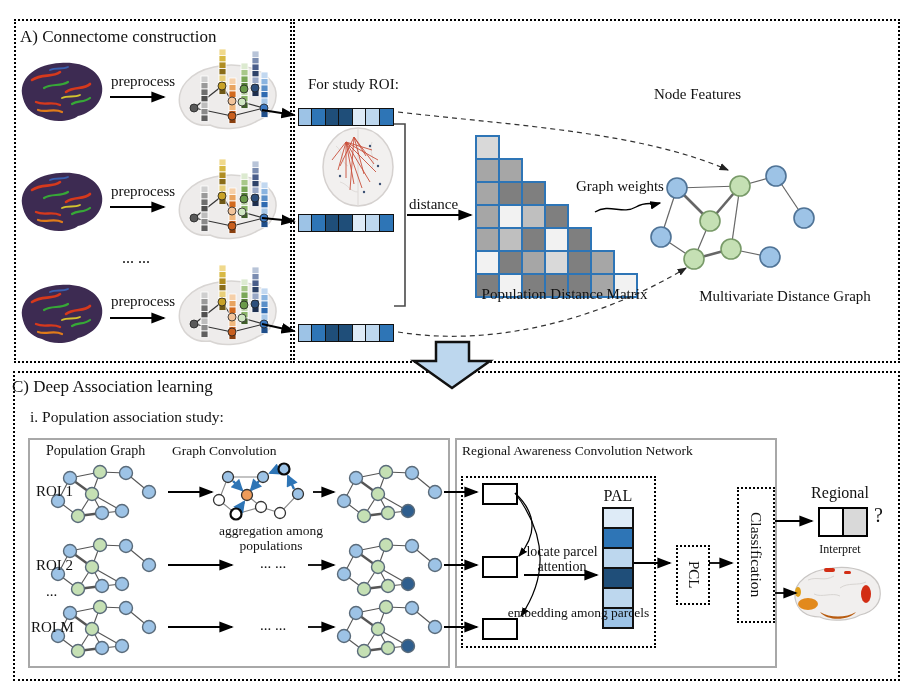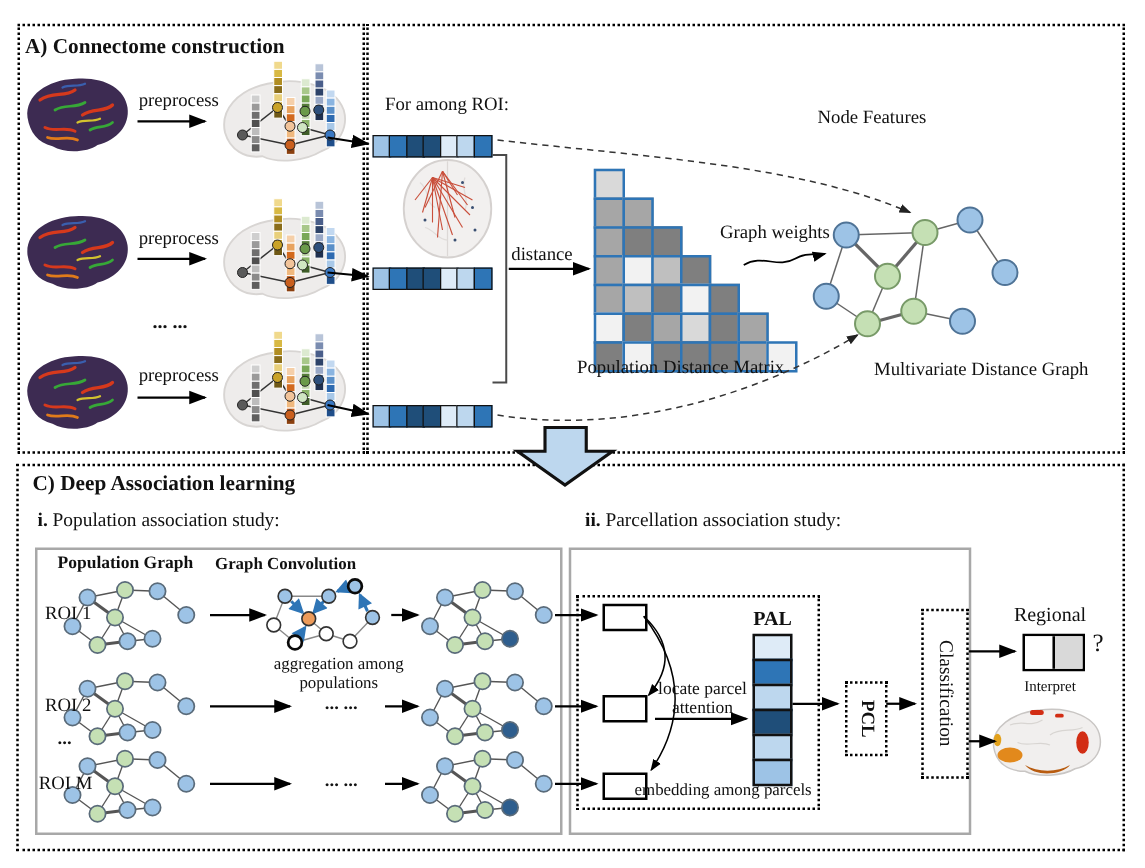--- a/index.html
+++ b/index.html
@@ -4,21 +4,21 @@
 <style>
   body{margin:0;background:#fff}
   #wrap{position:relative;width:916px;height:694px;background:#fff;
         font-family:"Liberation Serif","DejaVu Serif",serif;color:#111;overflow:hidden}
   .panel{position:absolute;border:2px dotted #000;z-index:1}
   .graybox{position:absolute;border:2px solid #a8a8a8;z-index:1}
   .dotbox{position:absolute;border:2px dotted #000;z-index:2}
   .flexc{display:flex;align-items:center;justify-content:center}
   .lbl{position:absolute;white-space:nowrap;line-height:1.12;z-index:6}
   .c{text-align:center}
-  .b{font-weight:bold}
+  .b{font-weight:normal}
   .vt{writing-mode:vertical-rl;text-orientation:sideways}
   .vec{position:absolute;display:flex;z-index:4}
   .vec>div{width:13px;height:16px;border:1.5px solid #111;margin-left:-1.5px;flex:none}
   #matrix{position:absolute;z-index:4}
   .mrow{display:flex}
   .mrow>div{width:21px;height:21px;border:2px solid #2e75b6;margin-left:-2px;flex:none}
   .mrow+.mrow{margin-top:-2px}
   .palcol{position:absolute;z-index:4}
   .palcol>div{width:28px;height:18px;border:2px solid #111;margin-top:-2px}
   .pbox{position:absolute;display:flex;border:2px solid #000;background:#fff;z-index:4}
@@ -33,52 +33,52 @@
 <div id="wrap">
 
   <div class="panel" style="left:14px;top:19px;width:274px;height:340px"></div>
   <div class="panel" style="left:293px;top:19px;width:603px;height:340px"></div>
   <div class="panel" style="left:13px;top:371px;width:883px;height:306px"></div>
   <div class="graybox" style="left:28px;top:438px;width:418px;height:226px"></div>
   <div class="graybox" style="left:455px;top:438px;width:318px;height:226px"></div>
   <div class="dotbox" style="left:461px;top:476px;width:191px;height:168px"></div>
 
   <div class="lbl b" style="left:20px;top:27px;font-size:17px">A) Connectome construction</div>
-  <div class="lbl b" style="left:26px;top:377px;font-size:17px">C) Deep Association learning</div>
+  <div class="lbl b" style="left:12px;top:377px;font-size:17px">C) Deep Association learning</div>
 
   <div class="lbl c" style="left:106px;top:73px;width:74px;font-size:15px">preprocess</div>
   <div class="lbl c" style="left:106px;top:183px;width:74px;font-size:15px">preprocess</div>
   <div class="lbl c" style="left:106px;top:293px;width:74px;font-size:15px">preprocess</div>
   <div class="lbl c b" style="left:94px;top:249px;width:84px;font-size:16px">... ...</div>
 
-  <div class="lbl" style="left:308px;top:76px;font-size:15px">For among ROI:</div>
+  <div class="lbl" style="left:308px;top:76px;font-size:15px">For study ROI:</div>
   <div class="lbl" style="left:654px;top:86px;font-size:15px">Node Features</div>
   <div class="lbl" style="left:409px;top:196px;font-size:15px">distance</div>
   <div class="lbl" style="left:576px;top:178px;font-size:15px">Graph weights</div>
-  <div class="lbl c" style="left:452px;top:286px;width:185px;font-size:15px">Population Distance Matrix</div>
+  <div class="lbl c" style="left:472px;top:286px;width:185px;font-size:15px">Population Distance Matrix</div>
   <div class="lbl" style="left:30px;top:408px;font-size:15.5px"><span class="b">i.</span><span> Population association study:</span></div>
 
   <div class="lbl c" style="left:690px;top:288px;width:190px;font-size:15px">Multivariate Distance Graph</div>
-  <div class="lbl" style="left:468px;top:408px;font-size:15.5px"><span class="b">ii.</span><span> Parcellation association study:</span></div>
 
   <div class="lbl b" style="left:46px;top:443px;font-size:14px">Population Graph</div>
   <div class="lbl b" style="left:172px;top:443px;font-size:13.5px">Graph Convolution</div>
   <div class="lbl" style="left:36px;top:483px;font-size:15px">ROI 1</div>
   <div class="lbl" style="left:36px;top:557px;font-size:15px">ROI 2</div>
   <div class="lbl" style="left:31px;top:619px;font-size:15px">ROI M</div>
   <div class="lbl b" style="left:46px;top:583px;font-size:15px">...</div>
   <div class="lbl c" style="left:206px;top:523px;width:130px;font-size:13.5px">aggregation among</div>
   <div class="lbl c" style="left:206px;top:538px;width:130px;font-size:13.5px">populations</div>
   <div class="lbl c b" style="left:238px;top:555px;width:70px;font-size:15px">... ...</div>
   <div class="lbl c b" style="left:238px;top:617px;width:70px;font-size:15px">... ...</div>
 
+  <div class="lbl b" style="left:462px;top:443px;font-size:13.5px">Regional Awareness Convolution Network</div>
   <div class="lbl c" style="left:520px;top:544px;width:84px;font-size:14px">locate parcel</div>
   <div class="lbl c" style="left:520px;top:559px;width:84px;font-size:14px">attention</div>
   <div class="lbl c b" style="left:594px;top:487px;width:48px;font-size:16px">PAL</div>
-  <div class="lbl c" style="left:506px;top:624px;width:145px;font-size:13.5px">embedding among parcels</div>
+  <div class="lbl c" style="left:506px;top:605px;width:145px;font-size:13.5px">embedding among parcels</div>
   <div class="lbl c" style="left:810px;top:484px;width:60px;font-size:16px">Regional</div>
   <div class="lbl" style="left:874px;top:504px;font-size:20px">?</div>
   <div class="lbl c" style="left:798px;top:543px;width:84px;font-size:12px">Interpret</div>
 
   <div class="dotbox flexc" style="left:676px;top:545px;width:30px;height:56px;z-index:4">
     <span class="vt b" style="font-size:15px">PCL</span>
   </div>
   <div class="dotbox flexc" style="left:737px;top:487px;width:34px;height:132px;z-index:4">
     <span class="vt" style="font-size:15.5px">Classification</span>
   </div>

